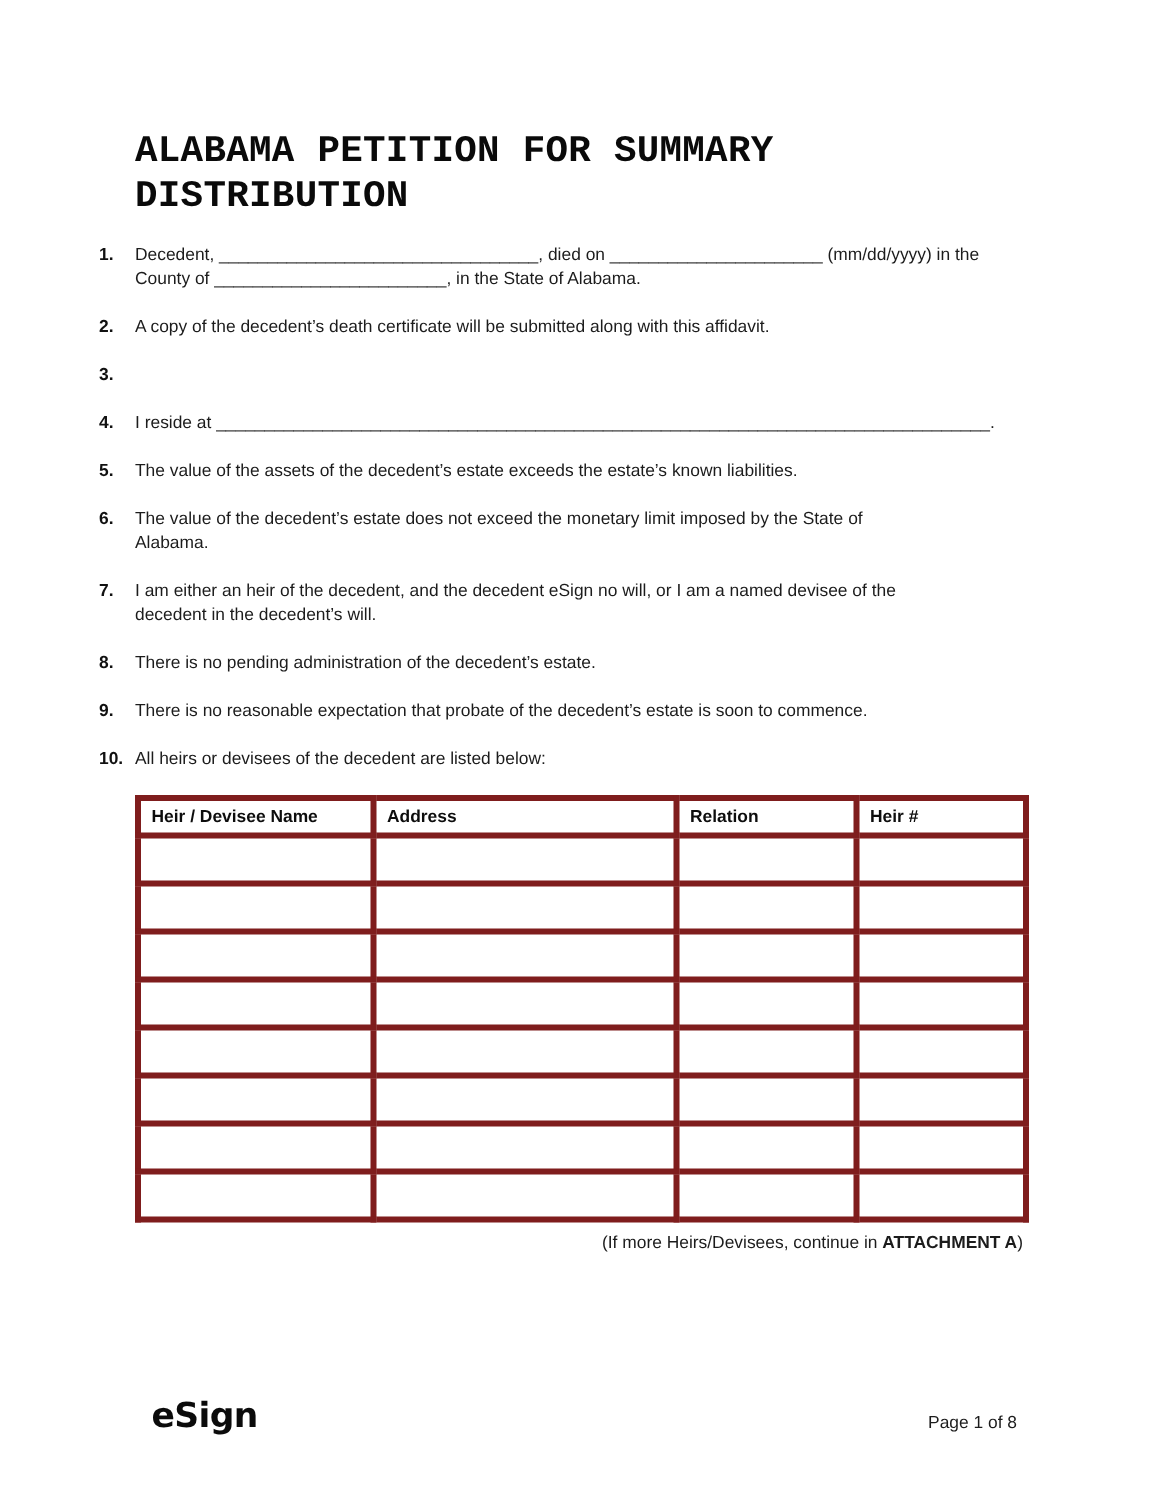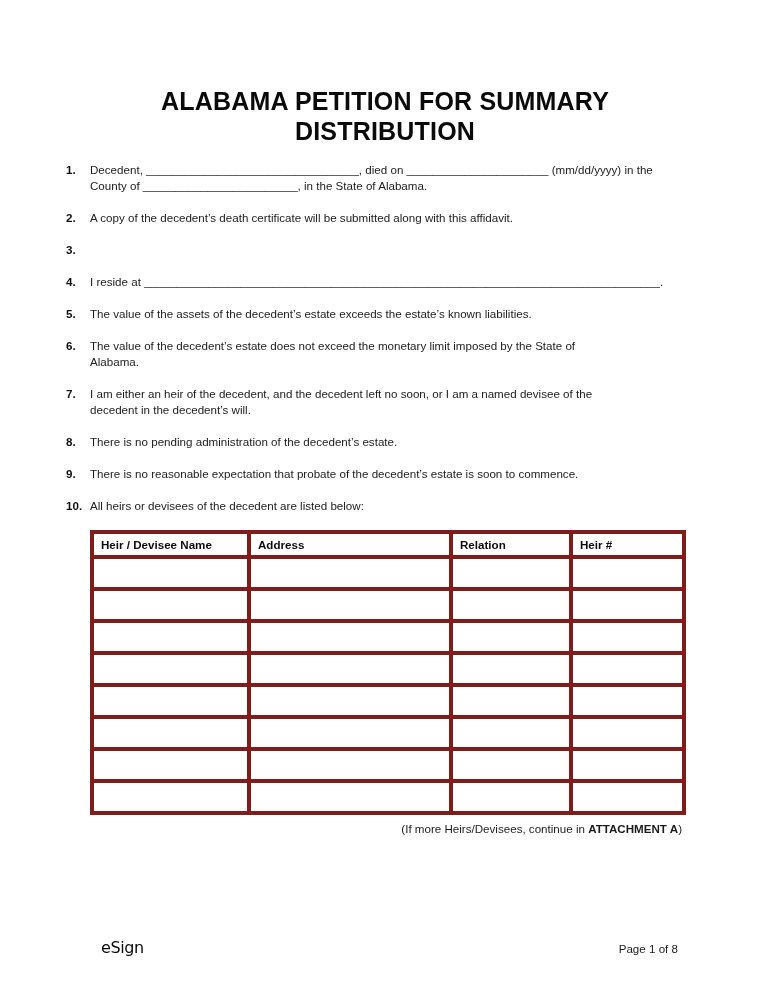--- a/index.html
+++ b/index.html
@@ -11,27 +11,28 @@
   .page {
     position: relative;
     width: 768px;
     height: 997px;
     background: #ffffff;
     padding: 0 88px 0 90px;
     overflow: hidden;
   }
   .doc-title {
     margin-top: 86px;
-    text-align: center;
+    text-align: left;
     font-size: 25px;
     font-weight: bold;
     line-height: 30px;
     color: #0a0a0a;
     white-space: pre-line;
     letter-spacing: 0.2px;
+    font-family: Liberation Mono, monospace;
   }
   .intro {
     margin-top: 33px;
     font-size: 11.6px;
     line-height: 16px;
     white-space: pre-line;
   }
   .items { margin-top: 16px; list-style: none; }
   .item {
     display: flex;
@@ -80,22 +81,22 @@
     left: 90px;
     right: 90px;
     bottom: 40px;
     display: flex;
     justify-content: space-between;
     align-items: flex-end;
   }
   .brand {
     margin-left: 11px;
     font-family: "DejaVu Sans", sans-serif;
-    font-size: 16px;
-    font-weight: normal;
+    font-size: 23px;
+    font-weight: bold;
     letter-spacing: -0.4px;
     color: #0b0b0b;
   }
   .pagenum {
     font-size: 11.6px;
     color: #1c1c1c;
     padding-bottom: 2px;
   }
 </style>
 </head>
@@ -128,21 +129,21 @@
         <span class="item-num">5.</span>
         <span class="item-text">The value of the assets of the decedent’s estate exceeds the estate’s known liabilities.</span>
       </div>
       <div class="item">
         <span class="item-num">6.</span>
         <span class="item-text">The value of the decedent’s estate does not exceed the monetary limit imposed by the State of
 Alabama.</span>
       </div>
       <div class="item">
         <span class="item-num">7.</span>
-        <span class="item-text">I am either an heir of the decedent, and the decedent left no soon, or I am a named devisee of the
+        <span class="item-text">I am either an heir of the decedent, and the decedent eSign no will, or I am a named devisee of the
 decedent in the decedent’s will.</span>
       </div>
       <div class="item">
         <span class="item-num">8.</span>
         <span class="item-text">There is no pending administration of the decedent’s estate.</span>
       </div>
       <div class="item">
         <span class="item-num">9.</span>
         <span class="item-text">There is no reasonable expectation that probate of the decedent’s estate is soon to commence.</span>
       </div>

